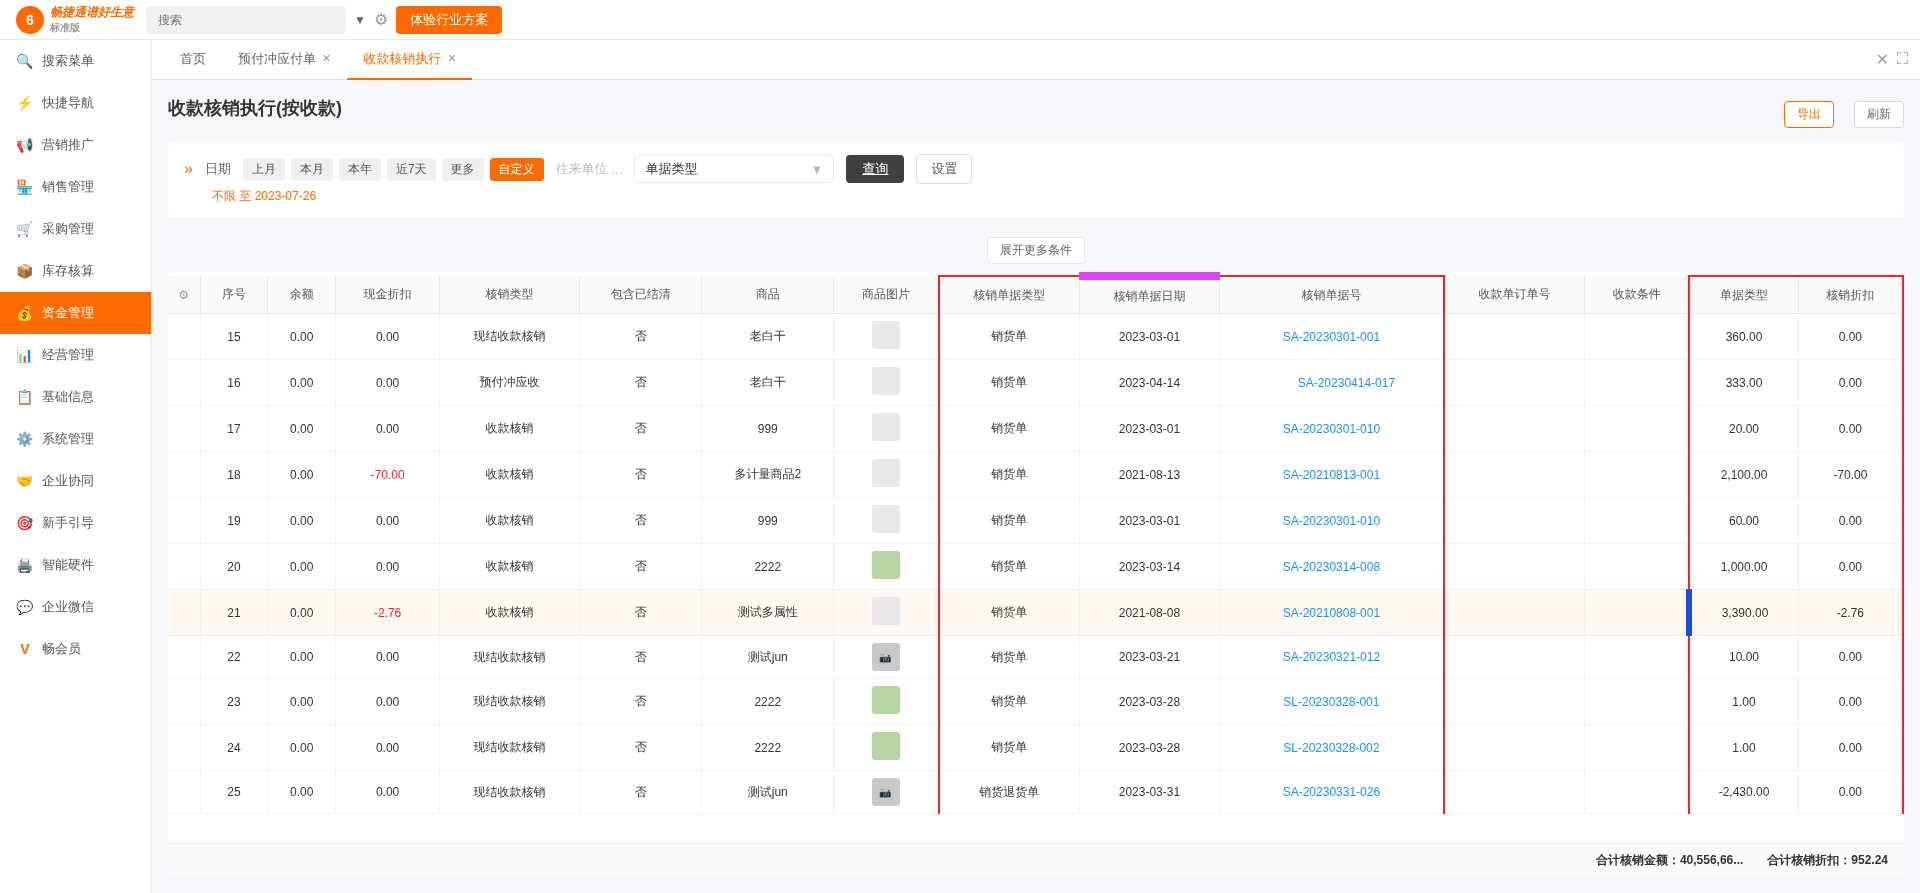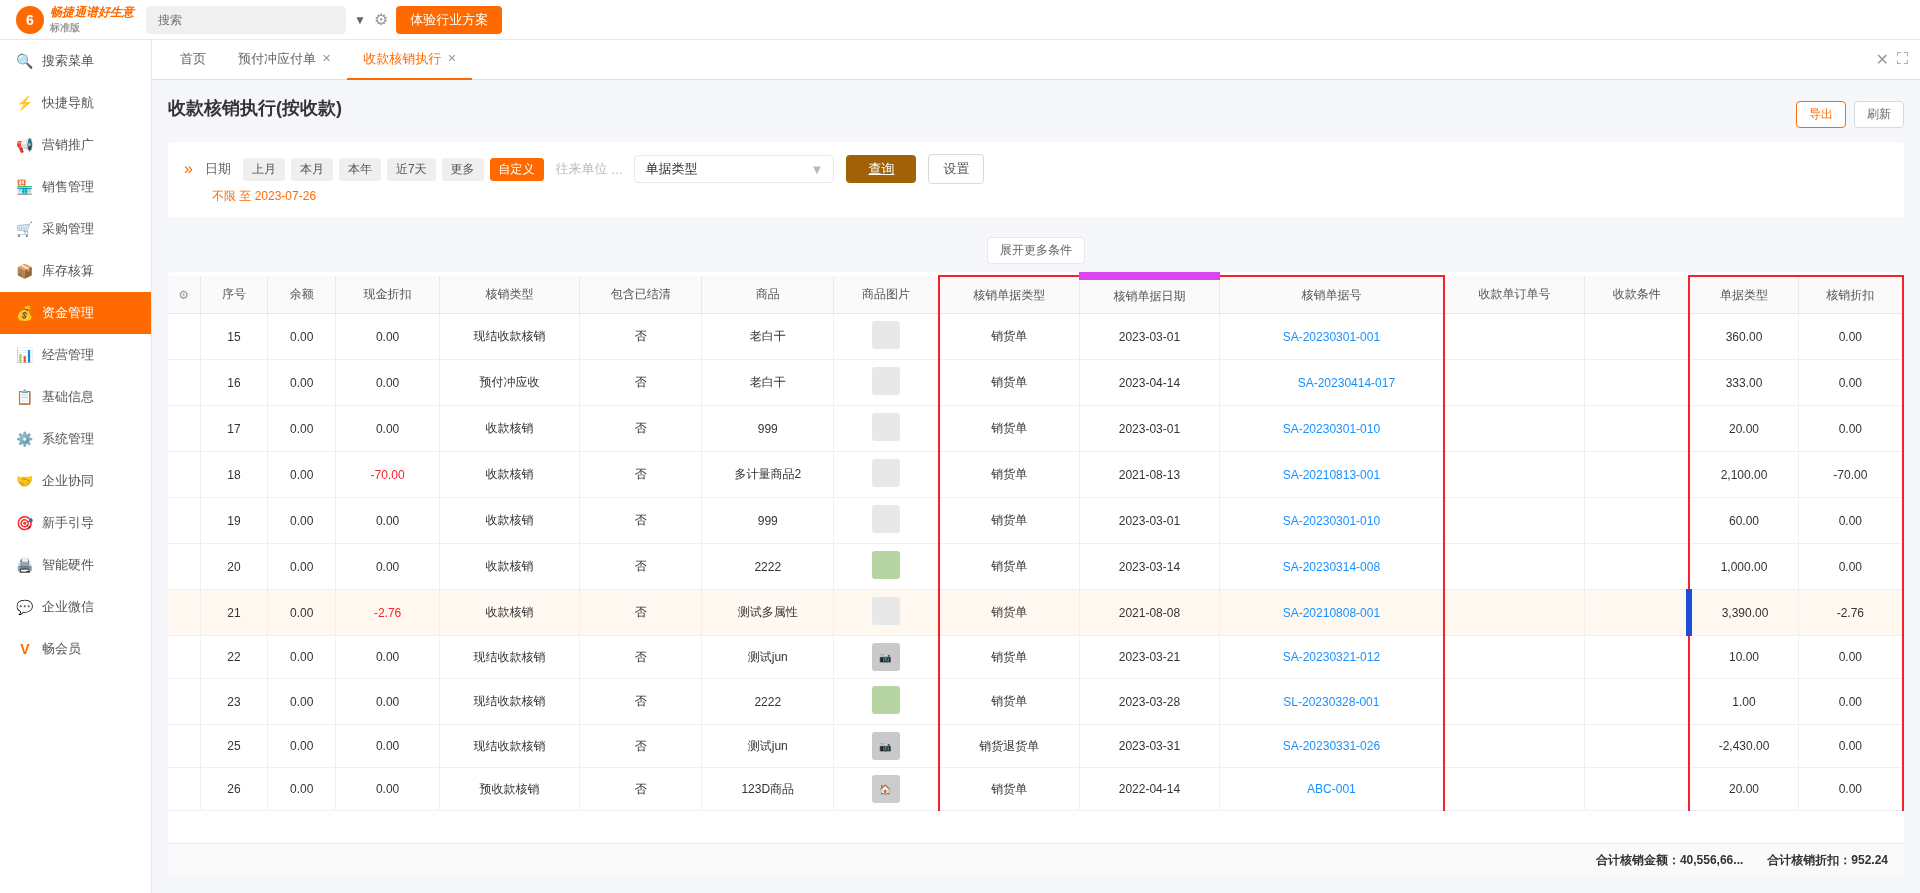--- a/index.html
+++ b/index.html
@@ -39,21 +39,21 @@
     .content { flex: 1; padding: 16px; overflow: hidden; display: flex; flex-direction: column; background: #f5f7fa; }
     .page-title { font-size: 18px; font-weight: bold; color: #333; margin-bottom: 12px; }
 
     
     .filter-bar { background: #fff; border-radius: 4px; padding: 12px 16px; margin-bottom: 12px; display: flex; align-items: center; gap: 16px; flex-wrap: wrap; }
     .filter-label { color: #666; font-size: 13px; }
     .filter-btns { display: flex; gap: 6px; }
     .filter-btn { padding: 2px 8px; border-radius: 3px; border: 1px solid transparent; cursor: pointer; font-size: 12px; color: #555; }
     .filter-btn.custom { background: #ff6a00; color: white; border-color: #ff6a00; }
     .filter-date-range { color: #ff6a00; font-size: 12px; }
-    .btn-query { background: #a16207; color: white; border: none; border-radius: 4px; padding: 5px 22px; cursor: pointer; font-size: 13px; text-decoration: underline; }
+    .btn-query { background: #404040; color: white; border: none; border-radius: 4px; padding: 5px 16px; cursor: pointer; font-size: 13px; text-decoration: underline; }
     .btn-setting { background: #fff; color: #555; border: 1px solid #d9d9d9; border-radius: 4px; padding: 5px 14px; cursor: pointer; font-size: 13px; }
     .expand-btn { background: #fff; border: 1px solid #e8e8e8; border-radius: 4px; padding: 4px 12px; font-size: 12px; color: #666; cursor: pointer; align-self: center; }
     .btn-export { color: #ff6a00; border: 1px solid #ff6a00; background: #fff; border-radius: 4px; padding: 4px 12px; font-size: 12px; cursor: pointer; }
     .btn-refresh { color: #666; border: 1px solid #d9d9d9; background: #fff; border-radius: 4px; padding: 4px 12px; font-size: 12px; cursor: pointer; }
 
     
     .table-container { background: #fff; border-radius: 4px; overflow: hidden; flex: 1; display: flex; flex-direction: column; }
     .table-wrapper { flex: 1; overflow: auto; }
     table { width: 100%; border-collapse: collapse; font-size: 12px; }
     thead th { background: #fafafa; border-bottom: 1px solid #e8e8e8; border-right: 1px solid #e8e8e8; padding: 8px 10px; text-align: center; color: #555; font-weight: 500; white-space: nowrap; position: sticky; top: 0; z-index: 10; }
@@ -179,21 +179,21 @@
       <div class="tabs-right">
         <span title="关闭">✕</span>
         <span title="最大化">⛶</span>
       </div>
     </div>
 
     <div class="content">
 
       <div style="display:flex;align-items:center;margin-bottom:10px;">
         <div class="page-title">收款核销执行(按收款)</div>
-        <div style="margin-left:auto;display:flex;gap:8px;">
+        <div style="margin-left:auto;display:flex;gap:20px;">
           <button class="btn-export">导出</button>
           <button class="btn-refresh">刷新</button>
         </div>
       </div>
 
       <div class="filter-bar">
         <div style="display:flex;align-items:flex-start;flex-direction:column;gap:4px;">
           <div class="filter-row">
             <span style="color:#ff6a00;font-size:16px;cursor:pointer;">»</span>
             <span class="filter-label">日期</span>
@@ -397,50 +397,50 @@
       <td style="border-left:2px solid #f5222d;">销货单</td>
       <td>2023-03-28</td>
       <td style="border-right:2px solid #f5222d;"><a class="link-text">SL-20230328-001</a></td>
       <td></td>
       <td></td>
       <td style="border-left:2px solid #f5222d;">1.00</td>
       <td style="border-right:2px solid #f5222d;">0.00</td>
     </tr>
                 <tr>
       <td></td>
+      <td>24</td>
+      <td>0.00</td>
+      <td>0.00</td>
+      <td>现结收款核销</td>
+      <td>否</td>
+      <td>2222</td>
+      <td><div class="img-thumb" style="background:#b7d4a3;"></div></td>
+      <td style="border-left:2px solid #f5222d;">销货单</td>
+      <td>2023-03-28</td>
+      <td style="border-right:2px solid #f5222d;"><a class="link-text">SL-20230328-002</a></td>
+      <td></td>
+      <td></td>
+      <td style="border-left:2px solid #f5222d;">1.00</td>
+      <td style="border-right:2px solid #f5222d;">0.00</td>
+    </tr>
+                <tr>
+      <td></td>
       <td>25</td>
       <td>0.00</td>
       <td>0.00</td>
       <td>现结收款核销</td>
       <td>否</td>
       <td>测试jun</td>
       <td><div class="img-thumb" style="background:#c9c9c9;">📷</div></td>
       <td style="border-left:2px solid #f5222d;">销货退货单</td>
       <td>2023-03-31</td>
       <td style="border-right:2px solid #f5222d;"><a class="link-text">SA-20230331-026</a></td>
       <td></td>
       <td></td>
       <td style="border-left:2px solid #f5222d;">-2,430.00</td>
-      <td style="border-right:2px solid #f5222d;">0.00</td>
-    </tr>
-                <tr>
-      <td></td>
-      <td>26</td>
-      <td>0.00</td>
-      <td>0.00</td>
-      <td>预收款核销</td>
-      <td>否</td>
-      <td>123D商品</td>
-      <td><div class="img-thumb" style="background:#ccc;">🏠</div></td>
-      <td style="border-left:2px solid #f5222d;">销货单</td>
-      <td>2022-04-14</td>
-      <td style="border-right:2px solid #f5222d;"><a class="link-text">ABC-001</a></td>
-      <td></td>
-      <td></td>
-      <td style="border-left:2px solid #f5222d;">20.00</td>
       <td style="border-right:2px solid #f5222d;">0.00</td>
     </tr>
               </tbody>
           </table>
         </div>
         <div class="table-footer">
           <span>合计核销金额：<span style="color:#333;">40,556,66...</span></span>
           <span>合计核销折扣：<span style="color:#333;">952.24</span></span>
         </div>
       </div>

